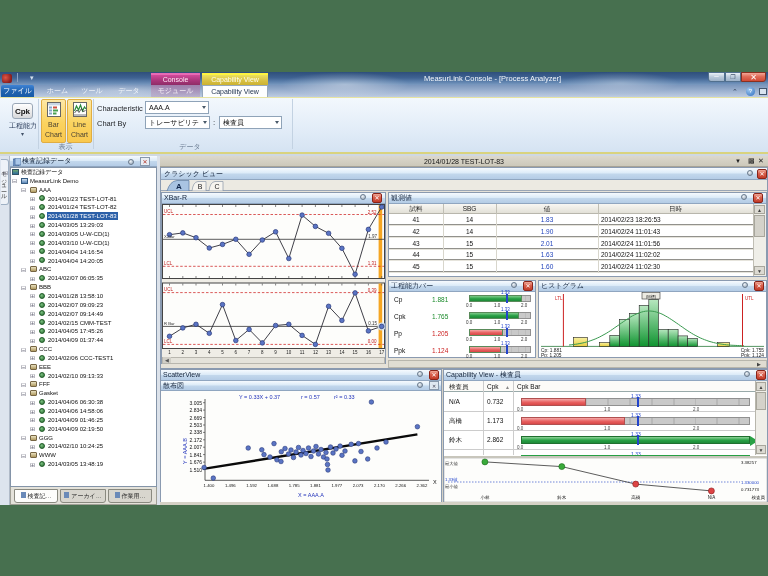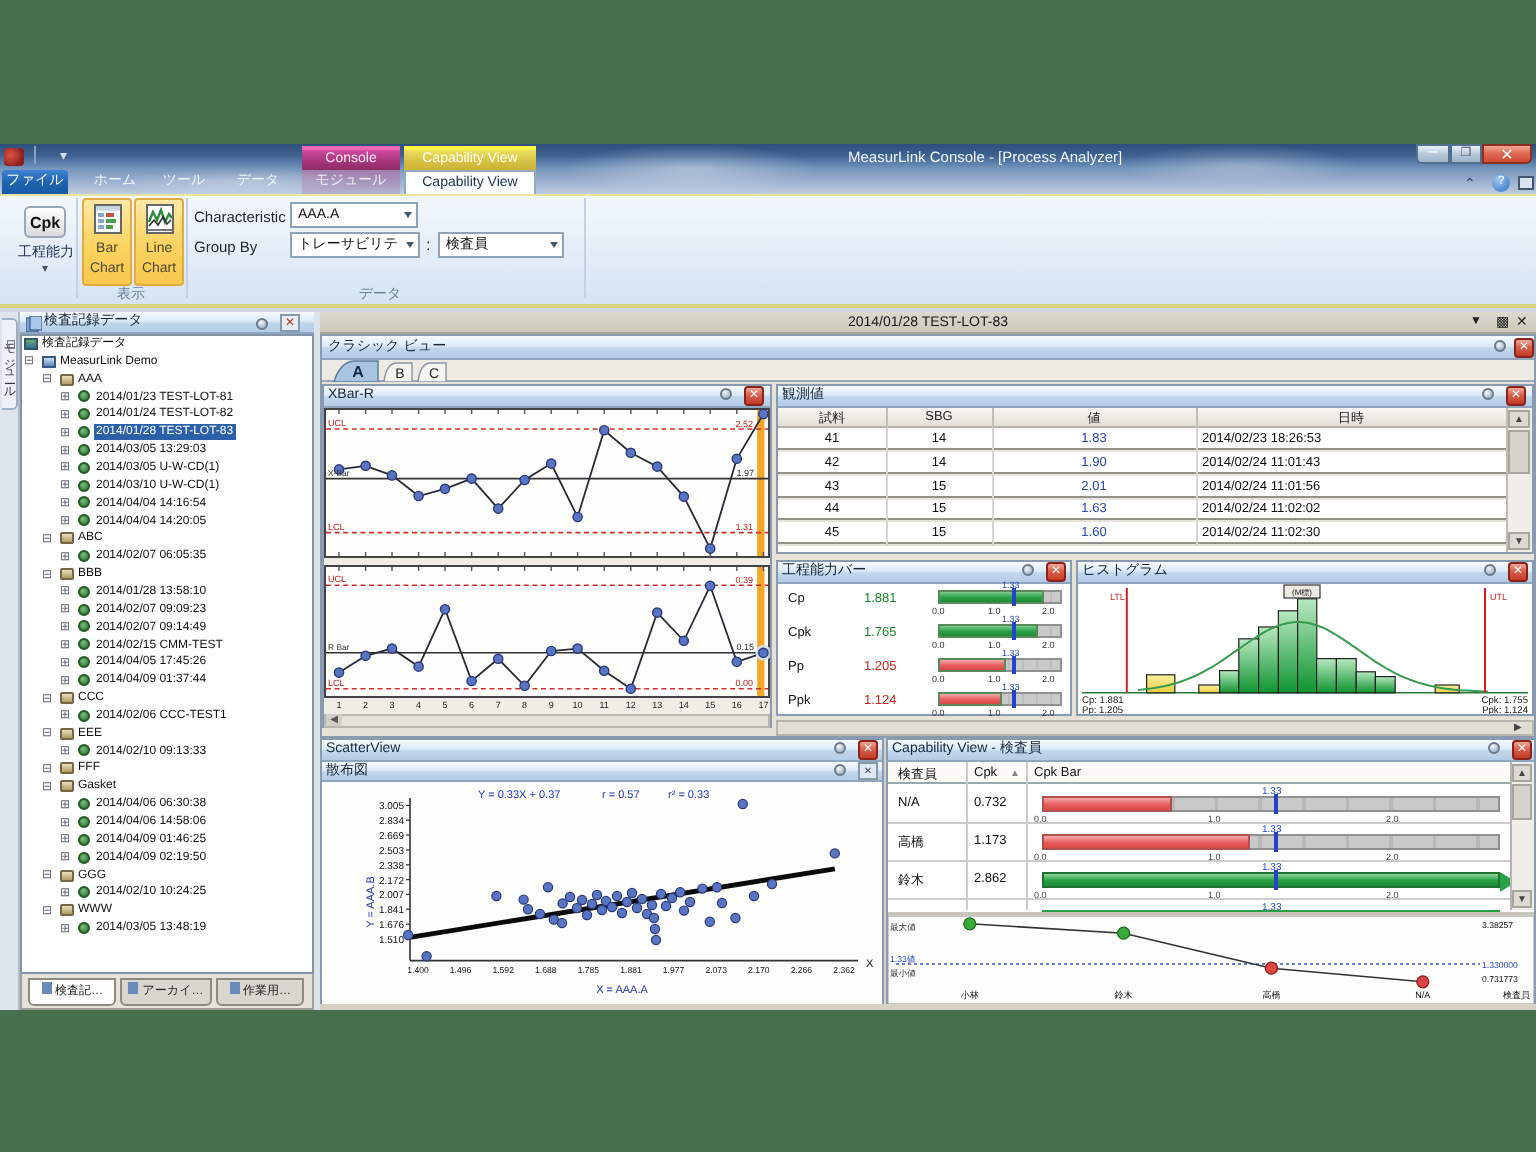--- a/index.html
+++ b/index.html
@@ -62,21 +62,21 @@
     <rect x="0.5" y="0.5" width="13" height="14" fill="#fff" stroke="#666"></rect>
     <polyline points="1.5,9 3.5,4 5.5,8 7.5,3 9.5,9 11.5,5 13,7" fill="none" stroke="#2a8a3a" stroke-width="1.2"></polyline>
     <polyline points="1.5,11 4,8 6,10.5 8.5,6.5 10.5,10 12.5,8" fill="none" stroke="#333" stroke-width="0.8"></polyline>
     <line x1="1" y1="13" x2="13" y2="13" stroke="#555" stroke-width="0.8"></line>
   </svg>
 <div class="a" style="left:67px;top:121px;width:25px;color:#4c4434;font-size:7px;text-align:center;">Line</div>
 <div class="a" style="left:67px;top:131px;width:25px;color:#4c4434;font-size:7px;text-align:center;">Chart</div>
 <div class="a g" style="left:38px;top:142px;width:55px;font-size:7px;text-align:center;">表示</div>
 <div class="a" style="left:97px;top:104px;color:#26282c;font-size:7.5px;">Characteristic</div>
 <div class="combo" style="left:145px;top:101px;width:64px;height:13px;">AAA.A<span class="ar"></span></div>
-<div class="a" style="left:97px;top:119px;color:#26282c;font-size:7.5px;">Group By</div>
+<div class="a" style="left:97px;top:119px;color:#26282c;font-size:7.5px;">Chart By</div>
 <div class="combo" style="left:145px;top:116px;width:65px;height:13px;">トレーサビリテ<span class="ar"></span></div>
 <div class="a" style="left:213px;top:118px;color:#26282c;font-size:8px;">:</div>
 <div class="combo" style="left:219px;top:116px;width:63px;height:13px;">検査員<span class="ar"></span></div>
 <div class="a g" style="left:155px;top:142px;width:70px;font-size:7px;text-align:center;">データ</div>
 <div class="a" style="left:0;top:154px;width:768px;height:2px;background:#cfd8e2;"></div>
 <div class="a" style="left:160px;top:156px;width:608px;height:11px;background:linear-gradient(#dcd8cc,#ccc8ba);border-bottom:1px solid #a6a296;color:#141414;font-size:7px;text-align:center;line-height:11px;">2014/01/28 TEST-LOT-83</div>
 <div class="a" style="left:735px;top:158px;color:#222;font-size:6px;">▼</div>
 <div class="a" style="left:748px;top:157px;color:#222;font-size:7px;">▩</div>
 <div class="a" style="left:758px;top:157px;color:#222;font-size:7px;">✕</div>
 <div class="a" style="left:0;top:156px;width:10px;height:349px;background:#dde4ee;border-right:1px solid #b0bac8;"></div>

